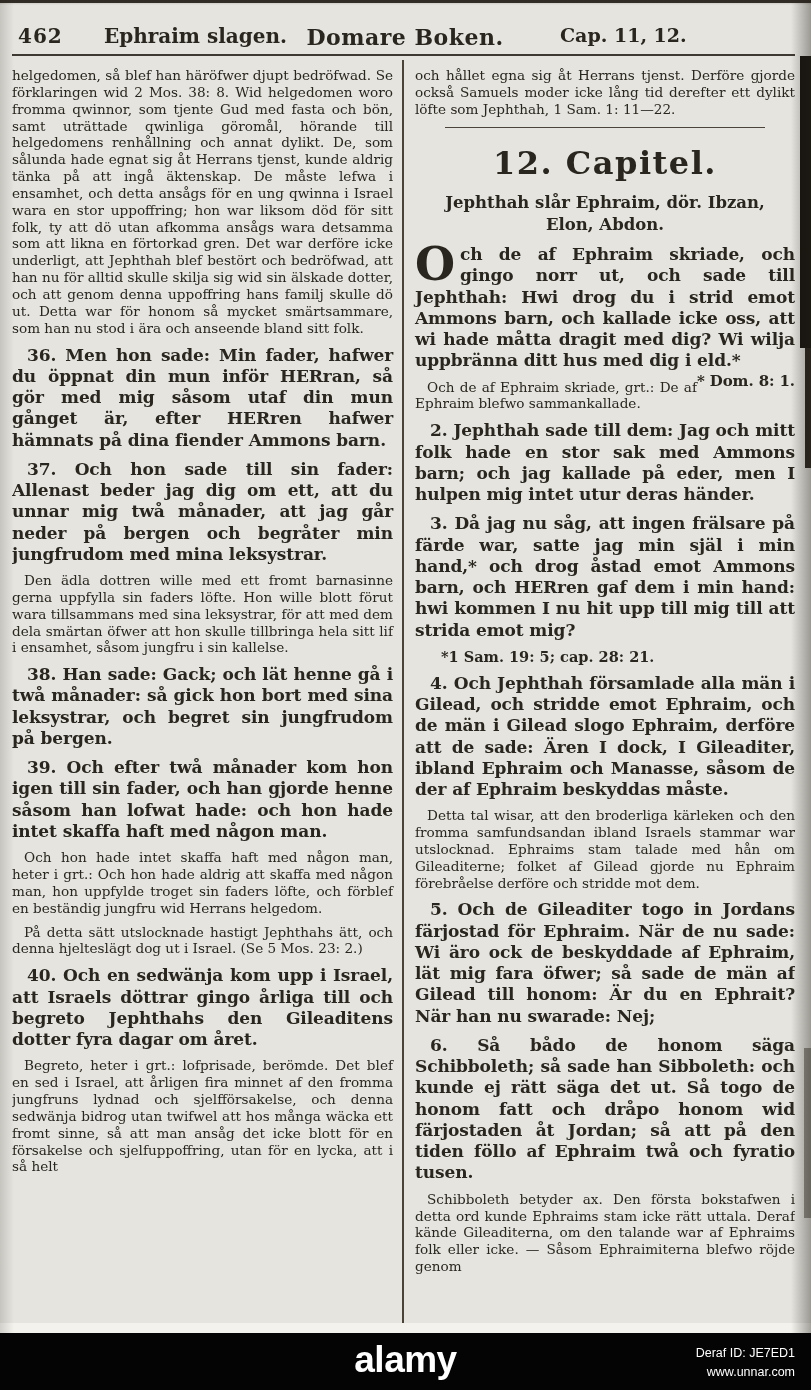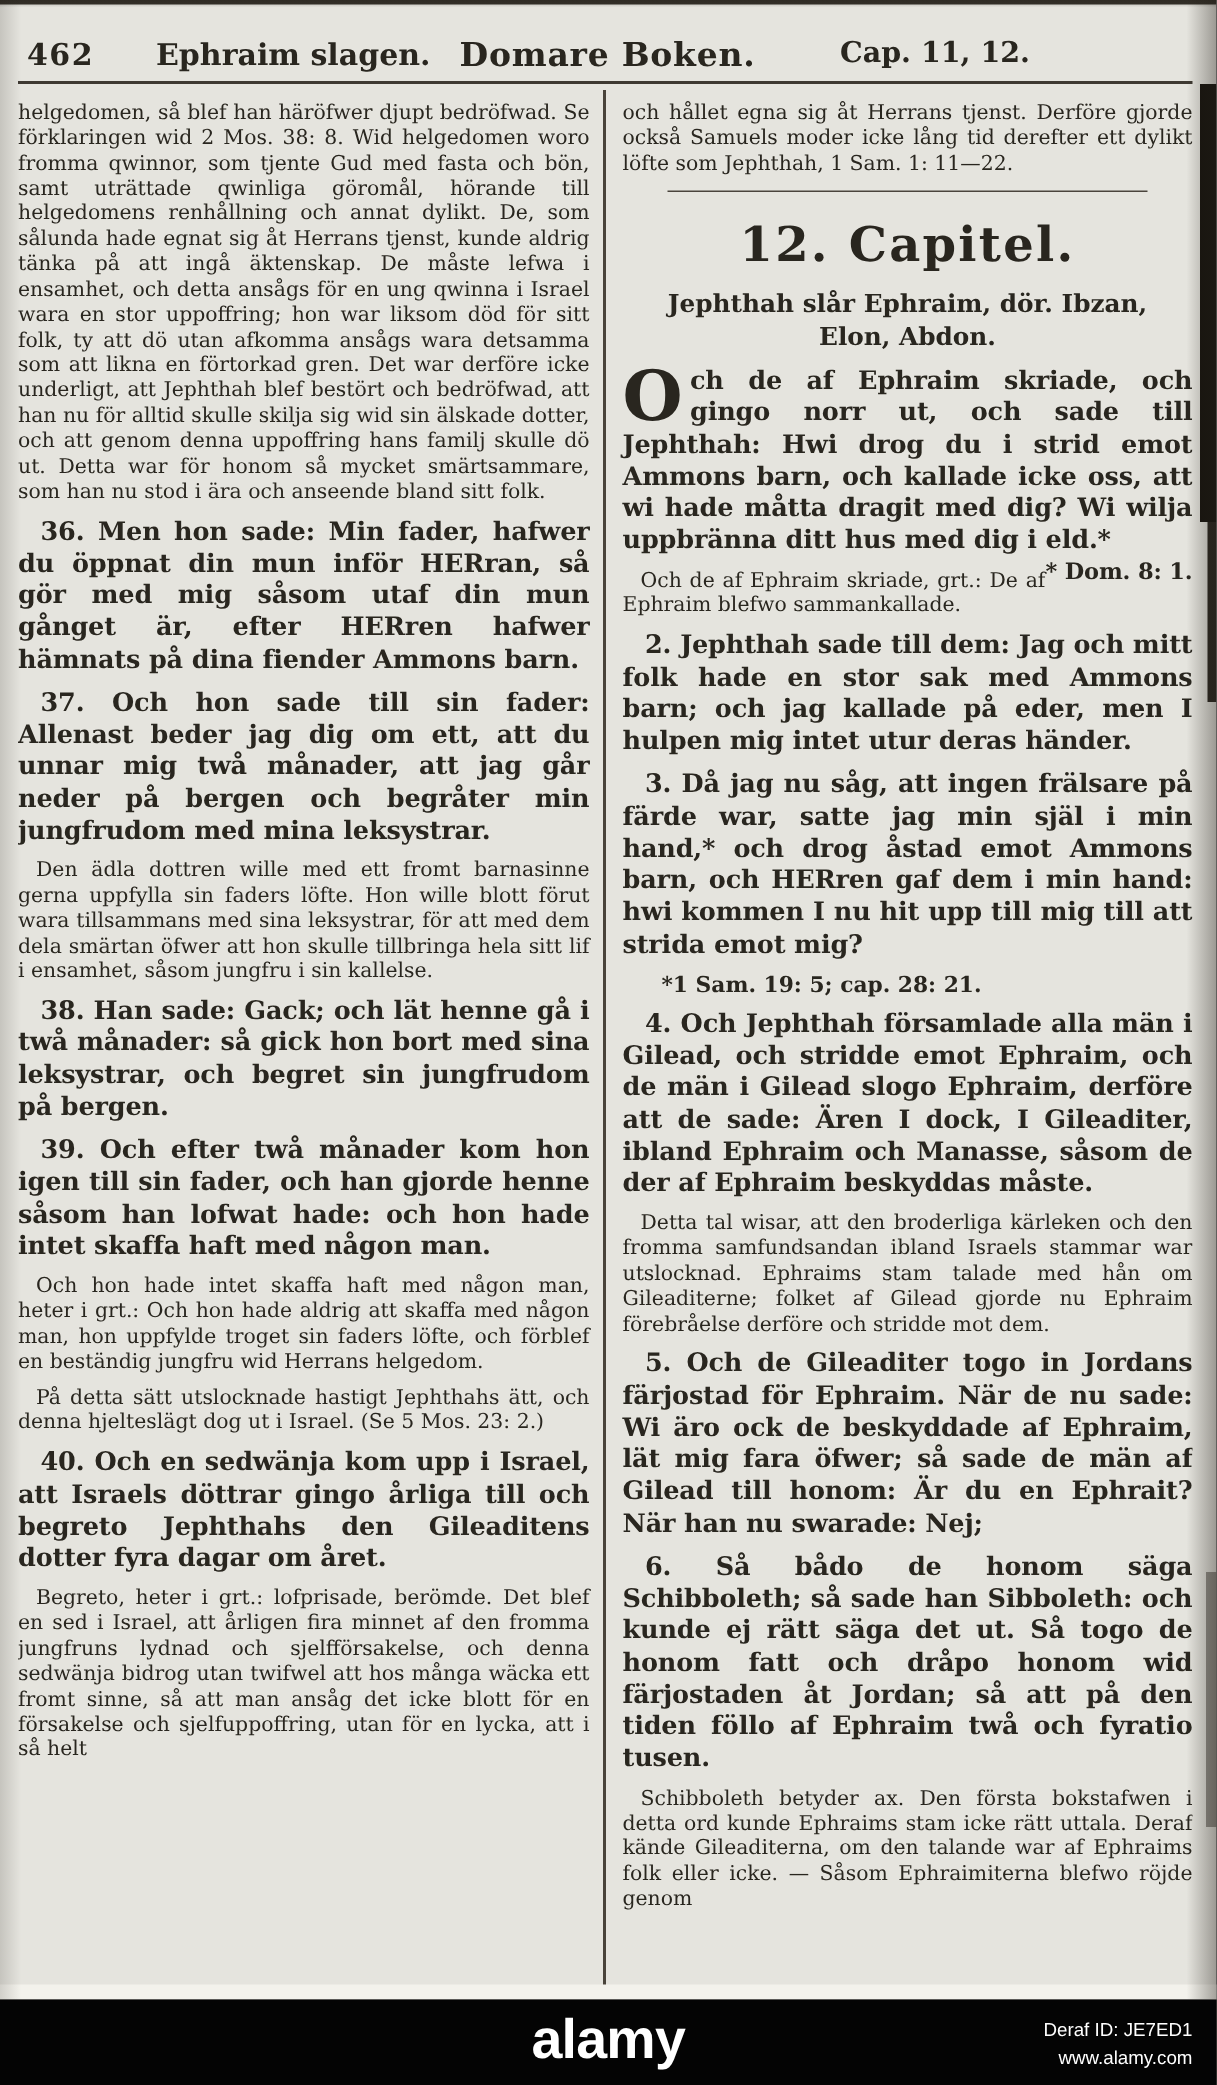--- a/index.html
+++ b/index.html
@@ -156,17 +156,17 @@
     <div class="edge-strip-1"></div>
     <div class="edge-strip-2"></div>
     <div class="edge-strip-3"></div>
     <div class="bottom-light"></div>
   </div>
 
   <div class="alamy-bar">
     <div class="alamy-logo">alamy</div>
     <div class="alamy-info">
       <div>Deraf ID: JE7ED1</div>
-      <div>www.alamy.com</div>
+      <div>www.unnar.com</div>
     </div>
   </div>
 
 </div>
 
 </body></html>

